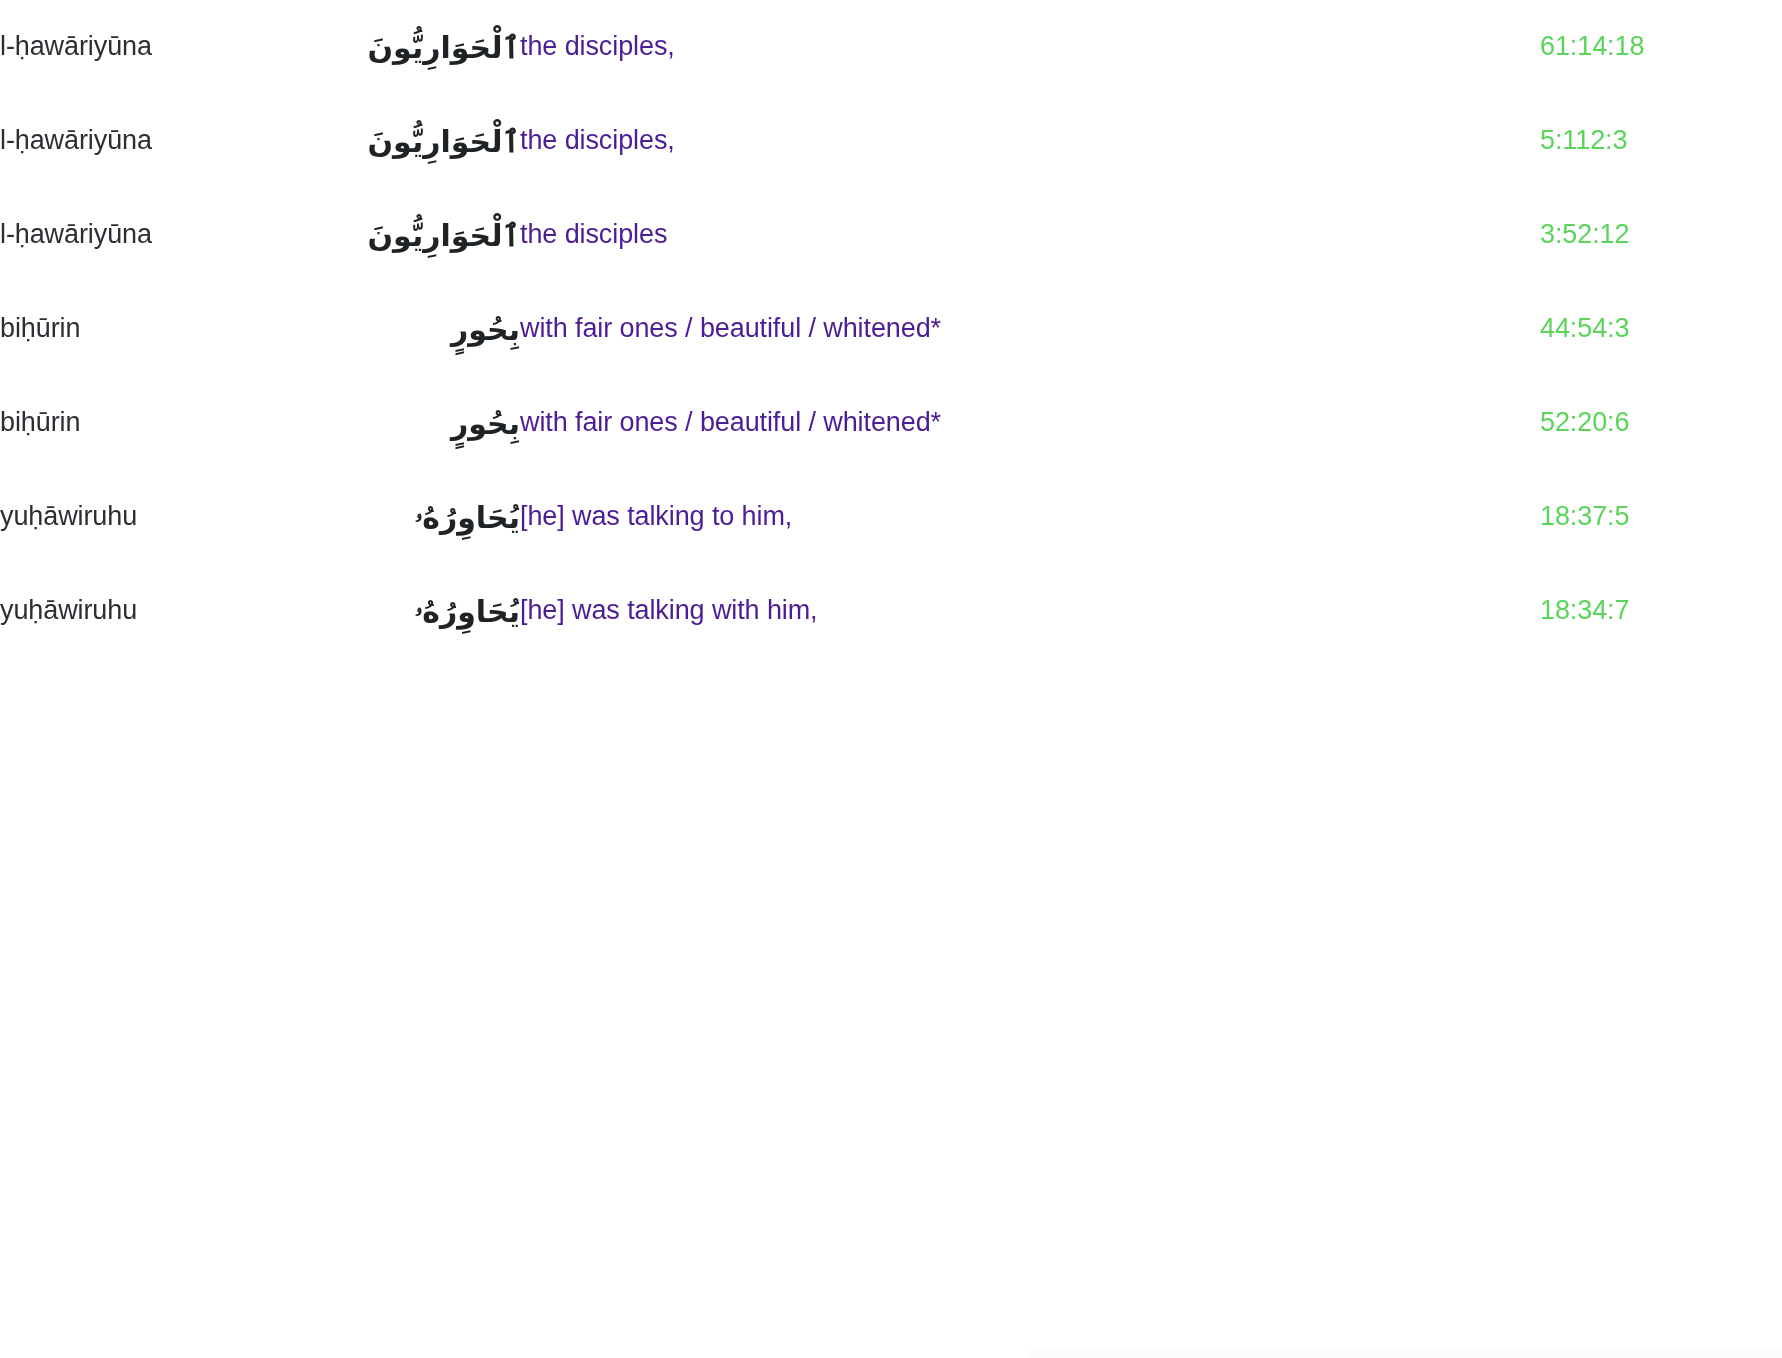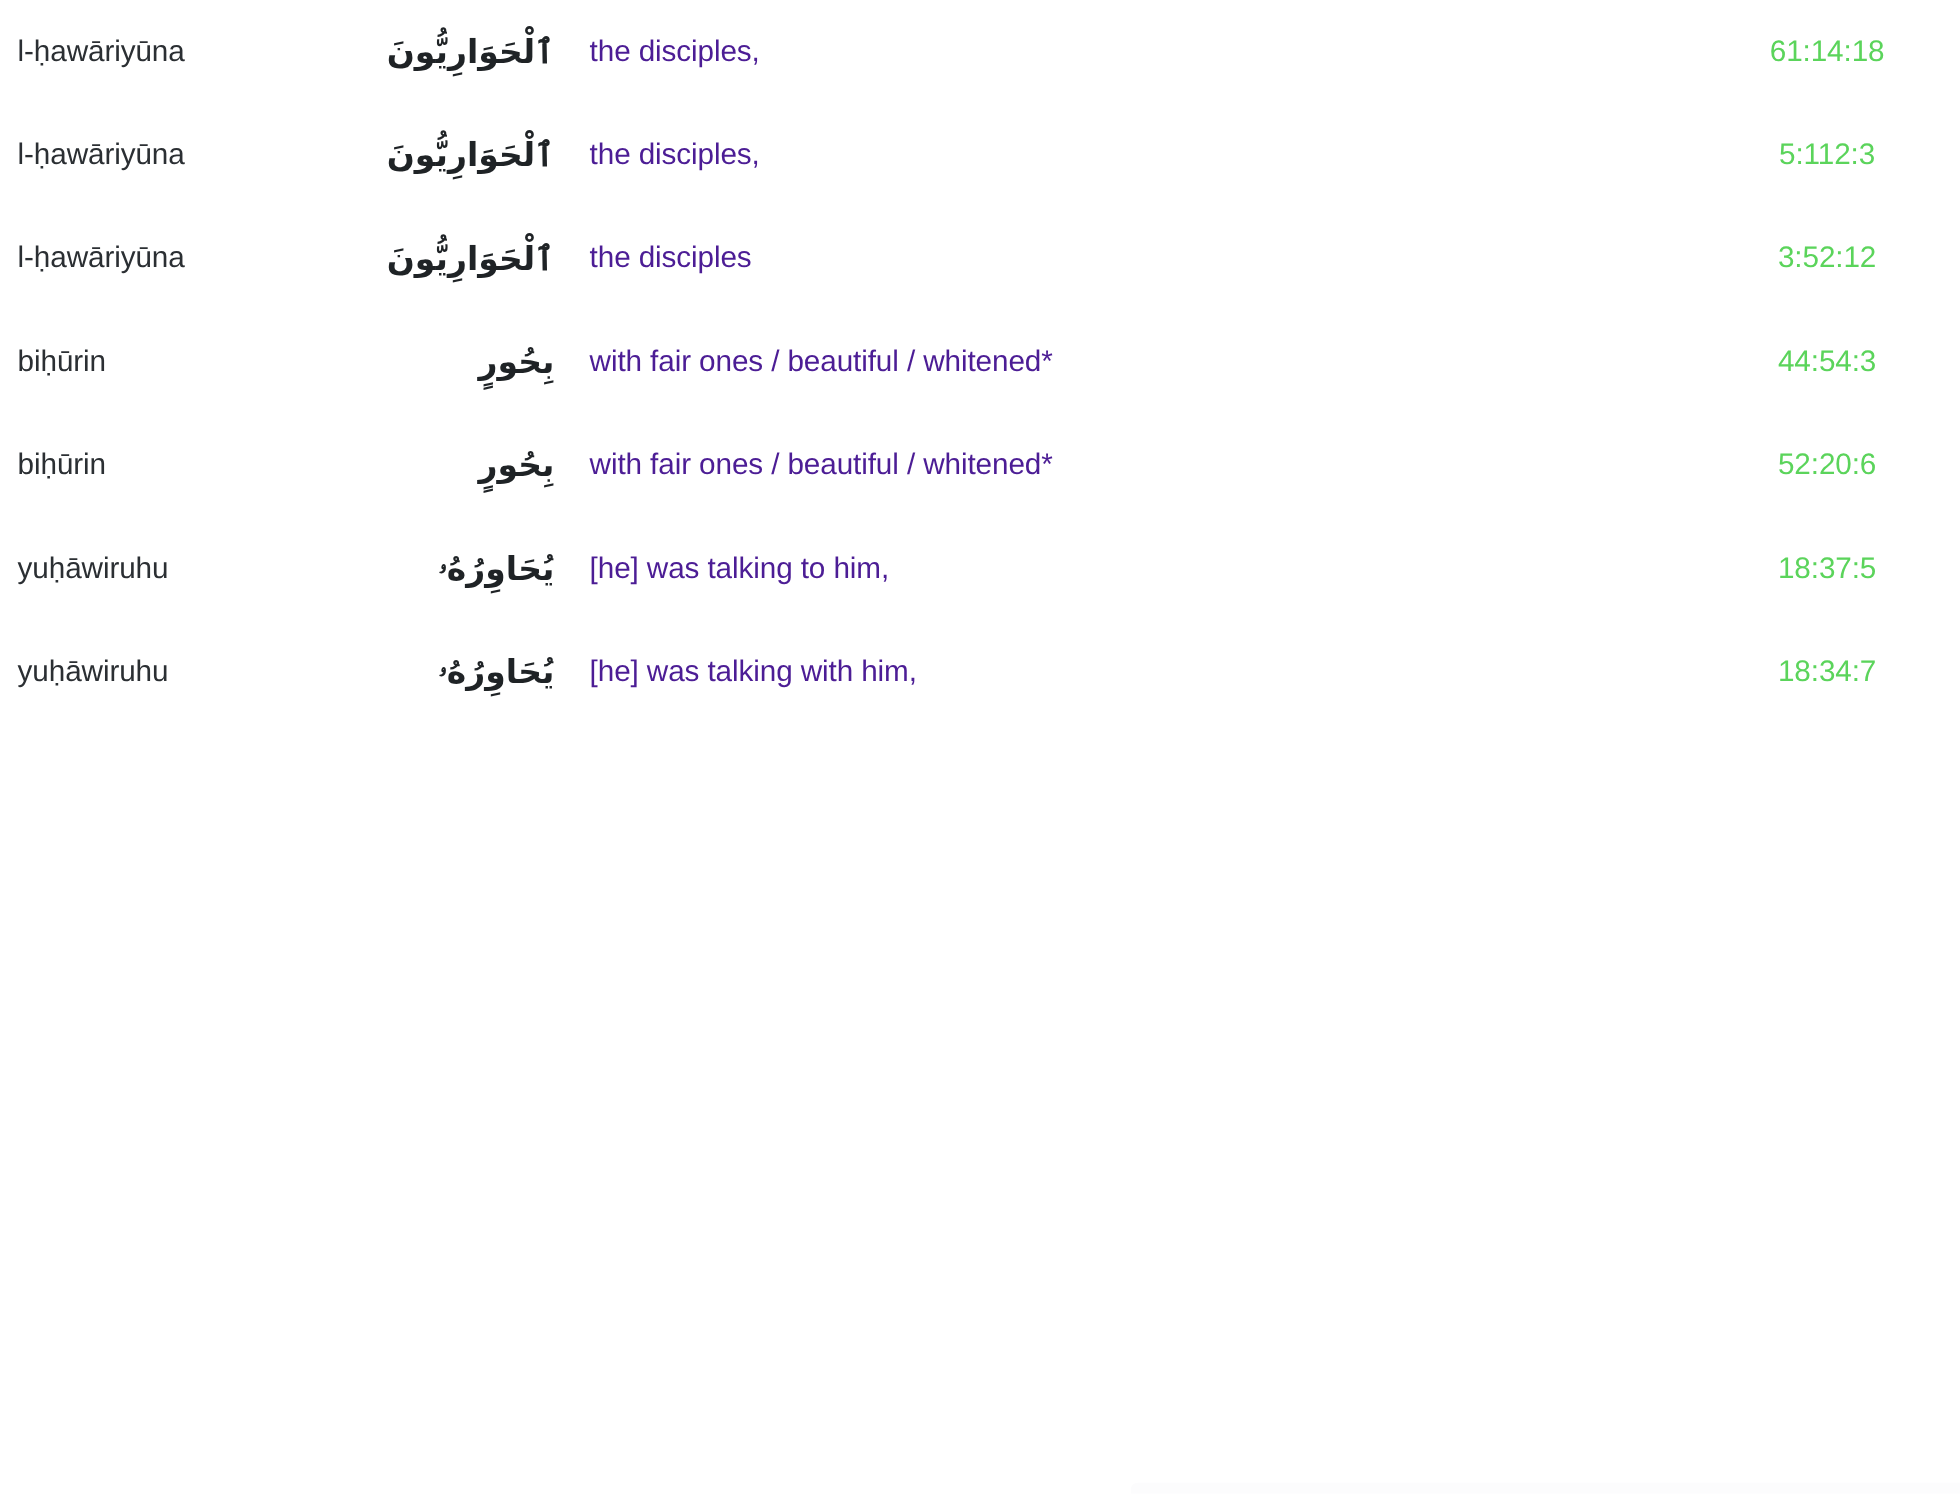--- a/index.html
+++ b/index.html
@@ -22,21 +22,21 @@
     width: 1782px;
     border-collapse: collapse;
     table-layout: fixed;
   }
 
   .results-table tr {
     height: 94px;
   }
 
   .results-table td {
-    padding: 16px;
+    padding: 0;
     vertical-align: middle;
     border: 0;
   }
 
   
   .col-translit { width: 352px; }
   .col-arabic   { width: 168px; }
   .col-english  { width: 1020px; }
   .col-ref      { width: 242px; }
 
@@ -65,21 +65,21 @@
   .cell-english {
     padding-left: 8px;
     font-size: 27px;
     line-height: 1.25;
     color: #4c1d95;
     letter-spacing: -0.1px;
     white-space: nowrap;
   }
 
   .cell-ref {
-    text-align: center;
+    text-align: left;
     padding-right: 242px;
     font-size: 27px;
     line-height: 1.25;
     letter-spacing: -0.1px;
     white-space: nowrap;
     margin-top: 32px;
   }
 
   .ref-link {
     color: #5bd45b;

